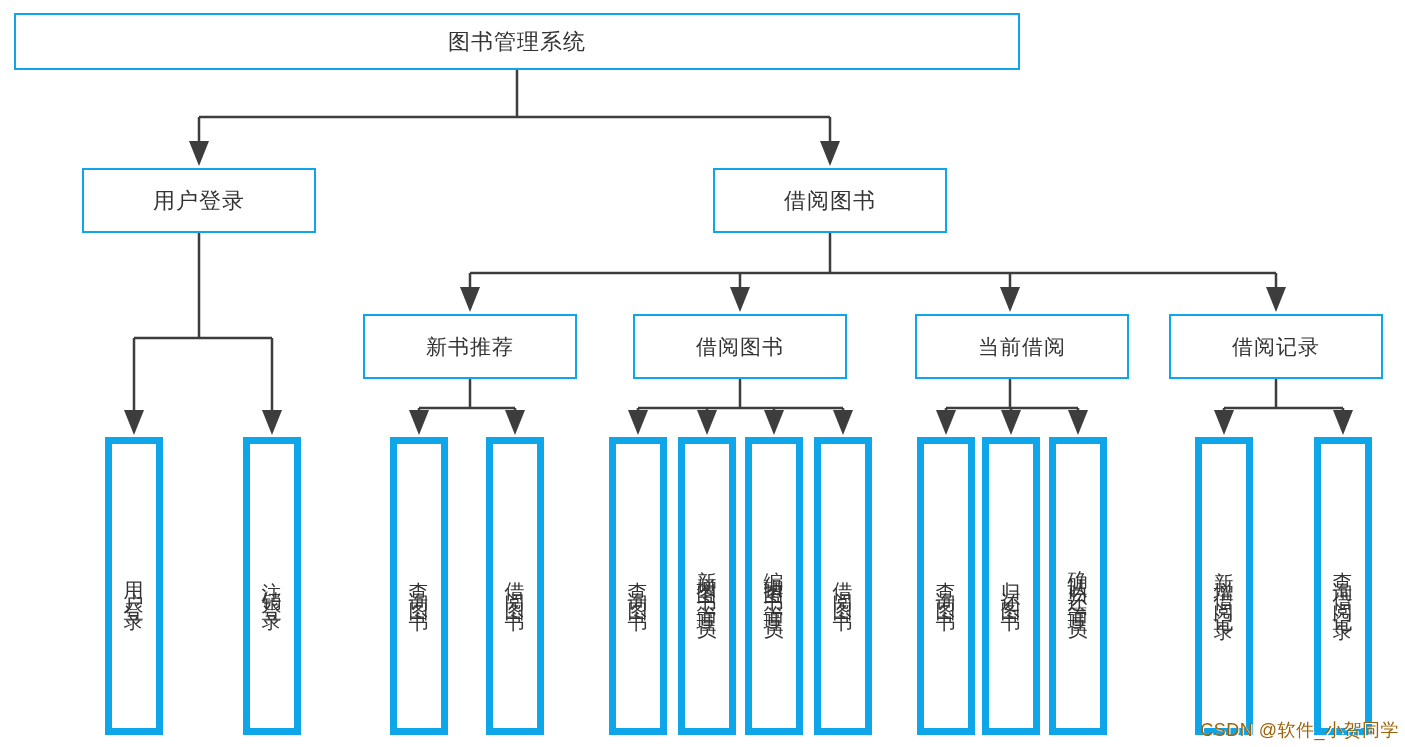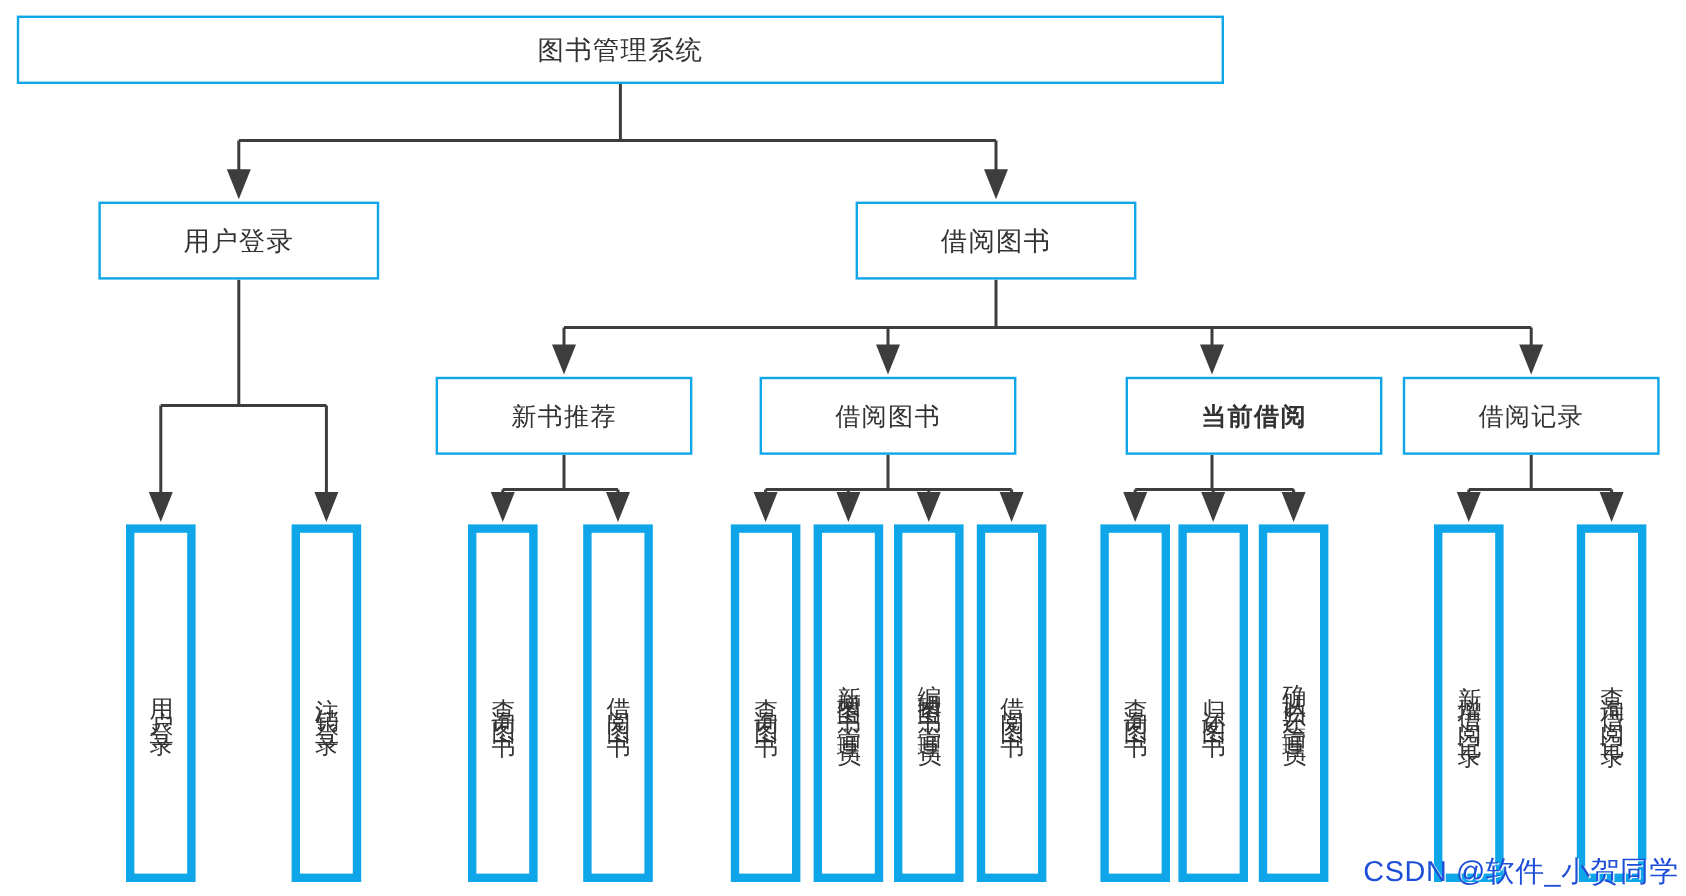--- a/index.html
+++ b/index.html
@@ -29,21 +29,21 @@
     z-index: 2;
   }
   .hbox { font-size: 22px; letter-spacing: 1px; }
   .box-root  { left: 14px;  top: 13px;  width: 1006px; height: 57px;  border-width: 2.5px; }
   .box-l2    { top: 168px; width: 234px; height: 65px; border-width: 2.5px; }
   .b-user    { left: 82px; }
   .b-book    { left: 713px; }
   .box-l3    { top: 314px; width: 214px; height: 65px; border-width: 2.5px; font-size: 21px; }
   .g-new     { left: 363px; }
   .g-borrow  { left: 633px; }
-  .g-current { left: 938px; font-weight: bold; }
+  .g-current { left: 915px; }
   .g-record  { left: 1169px; }
   .leaf {
     top: 437px;
     width: 58px;
     height: 298px;
     writing-mode: vertical-rl;
     text-orientation: mixed;
     font-size: 20px;
     letter-spacing: 10px;
     line-height: 58px;
@@ -60,22 +60,22 @@
   .lf9  { left: 917px; }
   .lf10 { left: 982px; }
   .lf11 { left: 1049px; }
   .lf12 { left: 1195px; }
   .lf13 { left: 1314px; }
   .tight { letter-spacing: 7px; }
   #watermark {
     position: absolute;
     right: 6px;
     bottom: 5px;
-    font-size: 24px;
-    color: #1d4ed8;
+    font-size: 18px;
+    color: #a16207;
     text-shadow: 1px 1px 0 #ffffff;
     z-index: 3;
     letter-spacing: 0.5px;
   }
 </style>
 </head>
 <body>
 
 <div id="canvas">
 

